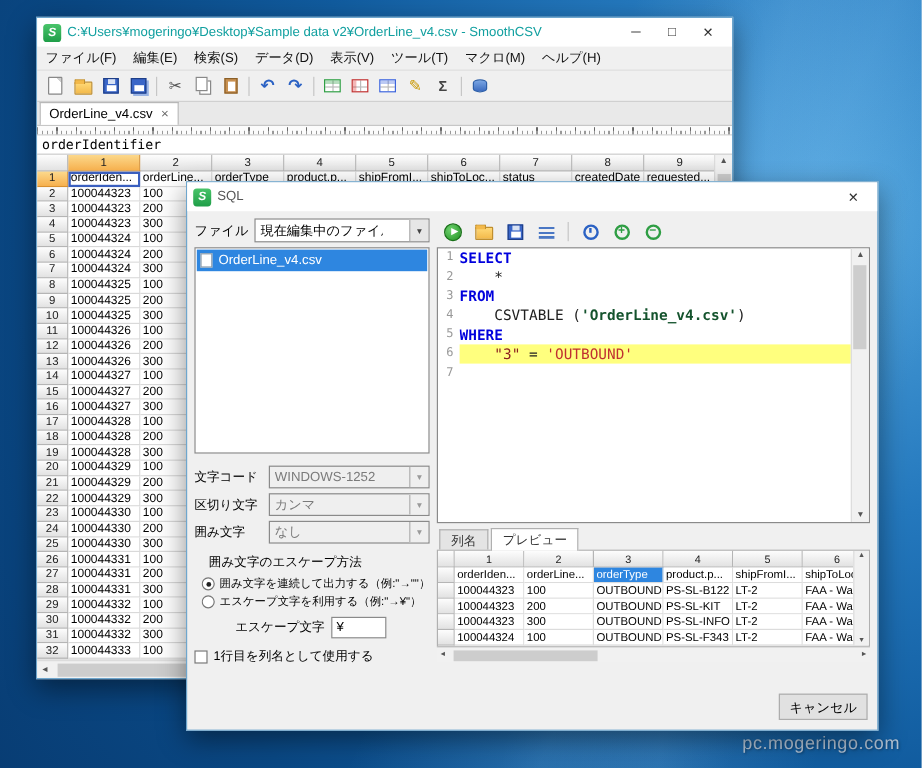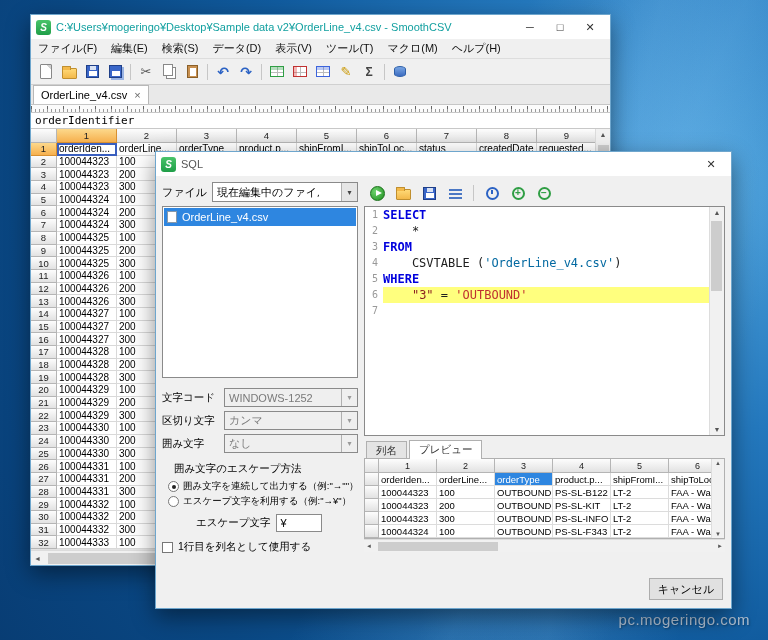--- a/index.html
+++ b/index.html
@@ -143,21 +143,21 @@
 
   .sql-toolbar { flex:0 0 24px; display:flex; align-items:center; gap:4px; padding:0 2px 2px; }
   .sql-editor { flex:1; background:#fff; border:1px solid #8a8a8a; overflow:hidden; position:relative; }
   .sql-lines { font-family:"DejaVu Sans Mono",monospace; font-size:12px; margin-right:15px; }
   .sql-line { display:flex; height:16px; line-height:16px; }
   .sql-gutter { flex:0 0 18px; text-align:right; padding-right:5px; color:#999; font-size:10px; }
   .sql-code { white-space:pre; flex:1; overflow:hidden; }
   .sql-line.current .sql-code { background:#ffff7e; }
   .tk-kw { color:#0000dd; font-weight:bold; }
   .tk-plain { color:#202020; }
-  .tk-str { color:#0369a1; }
+  .tk-str { color:#14532d;font-weight:bold; }
   .tk-col { color:#8b2020; }
   .tk-val { color:#c03030; }
   .ed-vscroll { position:absolute; right:0; top:0; bottom:0; width:15px; background:#f1f1f1; border-left:1px solid #ddd;
     display:flex; flex-direction:column; justify-content:space-between; align-items:center; font-size:7px; color:#555; padding:2px 0; }
   .ed-vthumb { position:absolute; top:14px; right:2px; width:11px; height:70px; background:#cdcdcd; }
 
   .result-tabs { flex:0 0 19px; display:flex; align-items:flex-end; padding-left:2px; margin-top:4px; }
   .rtab { height:18px; padding:0 9px; font-size:10.5px; display:flex; align-items:center; border:1px solid #b0b0b0;
     border-bottom:none; background:#e4e4e4; margin-right:2px; color:#333; }
   .rtab.active { background:#fff; height:19px; position:relative; z-index:2; }

